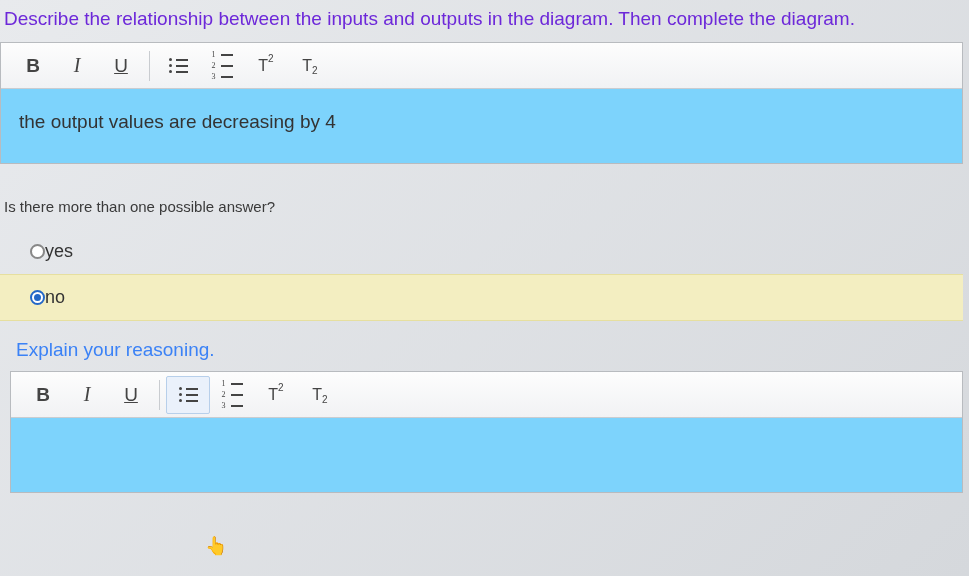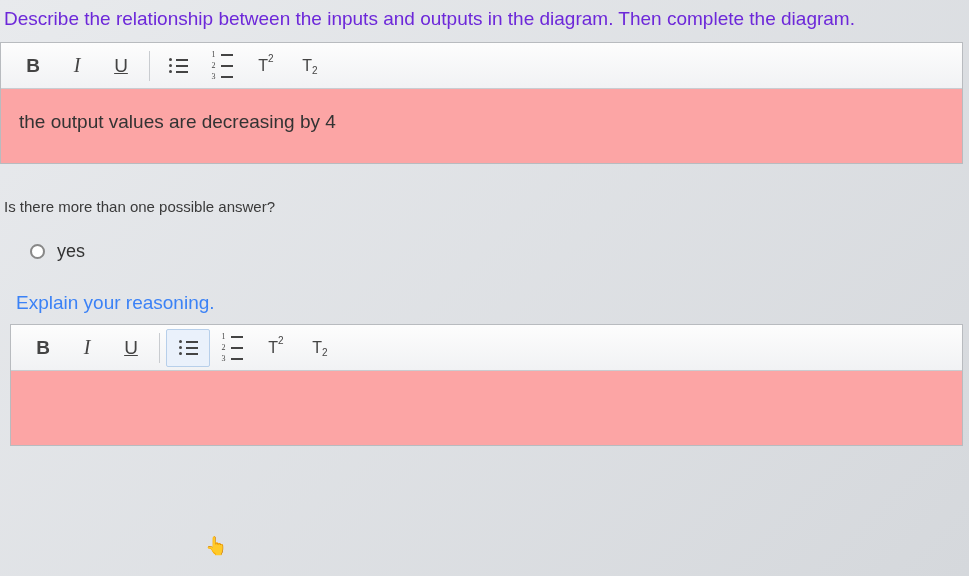--- a/index.html
+++ b/index.html
@@ -57,34 +57,34 @@
     .bullet-num { font-size:8px; line-height:1; color:#444; width:5px; }
     .list-line { width:12px; height:2px; background:#444; }
     .sup-sub { font-family: Arial; font-size: 16px; position:relative; }
     .superscript-mark { font-size:10px; position:relative; top:-7px; }
     .subscript-mark { font-size:10px; position:relative; top:5px; }
     .editor-content {
       min-height: 72px;
       padding: 22px 18px 30px 18px;
       font-size: 19px;
       color: #333;
-      background:#fca5a5;
+      background:#7dd3fc;
     }
     .editor-content.empty { min-height: 60px; }
     .gap { height: 28px; }
     .question-2 {
       padding: 6px 10px 14px 4px;
       font-size: 15px;
       color: #3a3a3a;
     }
     .radio-group { margin: 0 6px 0 0; }
     .radio-row {
       display:flex;
       align-items:center;
-      gap: 12px;
+      gap: 0;
       padding: 12px 30px;
       font-size: 18px;
       color:#333;
     }
     .radio-row.selected {
       background: #f3eec1;
       border-top: 1px solid #e6df9f;
       border-bottom: 1px solid #e6df9f;
     }
     .radio-circle {
@@ -171,20 +171,26 @@
 
 <div class="gap"></div>
 
 <div class="question-2">Is there more than one possible answer?</div>
 
 <div class="radio-group">
   <div class="radio-row">
     <div class="radio-circle"></div>
     <span>yes</span>
   </div>
+  <div class="radio-row selected">
+    <div class="radio-circle checked">
+      <div class="radio-dot"></div>
+    </div>
+    <span>no</span>
+  </div>
 </div>
 
 <div class="explain-label">Explain your reasoning.</div>
 
 <div class="editor-box second">
   <div class="toolbar">
     <div class="tbtn bold">B</div>
     <div class="tbtn italic">I</div>
     <div class="tbtn underline">U</div>
     <div class="divider"></div>

